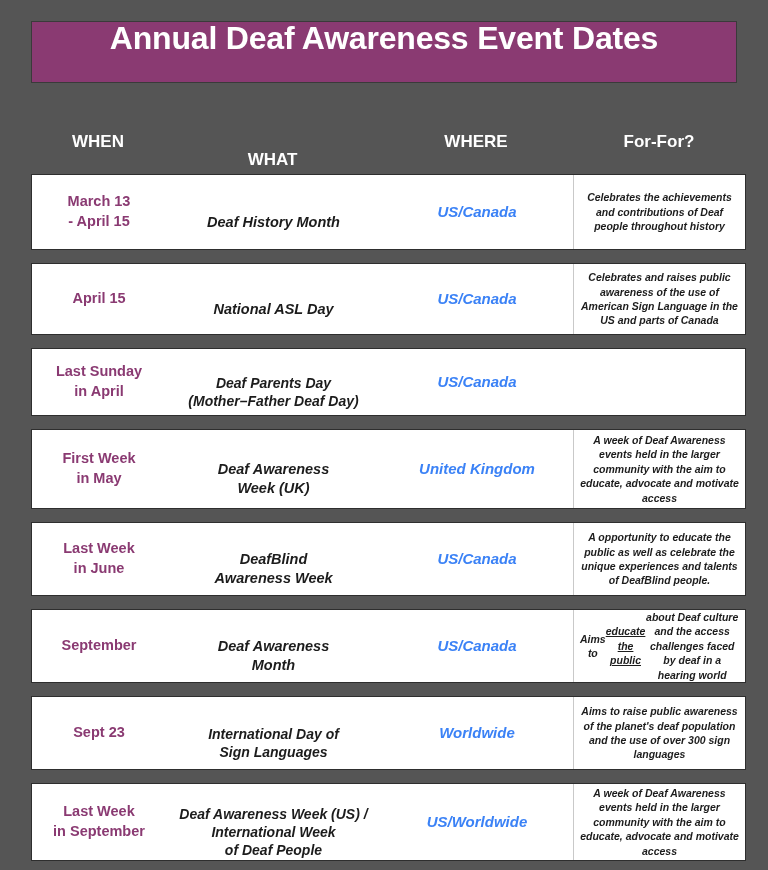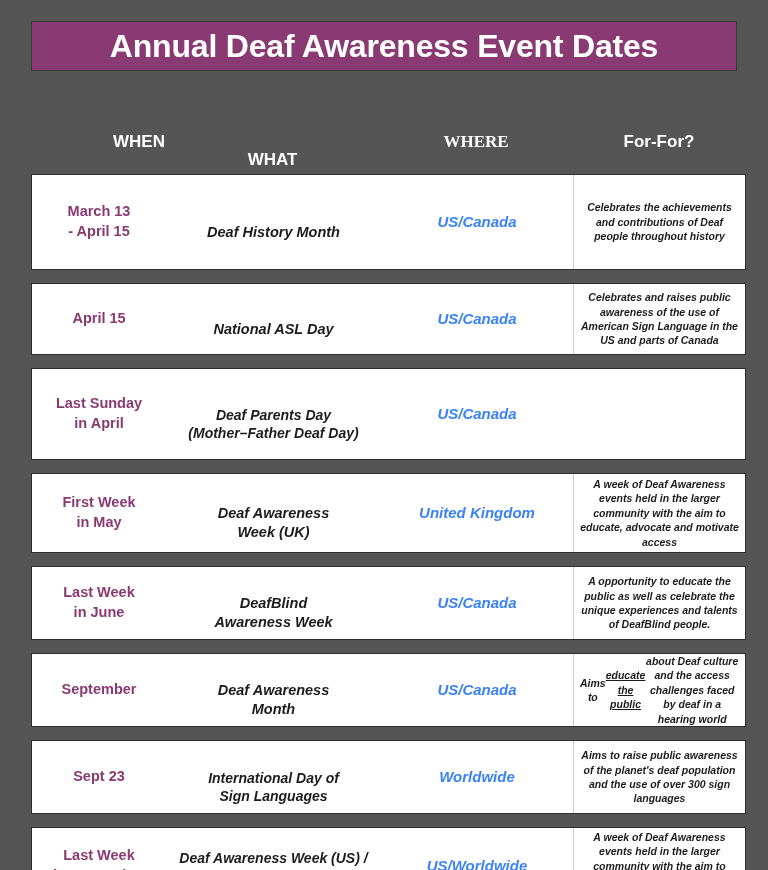--- a/index.html
+++ b/index.html
@@ -21,26 +21,25 @@
     box-sizing: border-box;
     padding: 0;
   }
 
   
   .banner {
     position: absolute;
     left: 31px;
     top: 21px;
     width: 706px;
-    height: 50px;
+    height: 62px;
     background: #8A3A72;
     border: 1px solid #3a3a3a;
     box-sizing: border-box;
     display: flex;
-    align-items: center;
     justify-content: center;
   }
   .banner-title {
     color: #ffffff;
     font-size: 32px;
     font-weight: bold;
     letter-spacing: -0.2px;
     line-height: 1;
     white-space: nowrap;
   }
@@ -55,23 +54,23 @@
     display: flex;
     align-items: center;
   }
   .col-head {
     color: #ffffff;
     font-size: 17px;
     font-weight: bold;
     text-align: center;
     line-height: 1;
   }
-  .ch-when  { width: 134px; text-align: right; }
+  .ch-when  { width: 134px; }
   .ch-what  { width: 215px; margin-top: 36px; }
-  .ch-where { width: 192px; font-family: Liberation Serif, serif; }
+  .ch-where { width: 192px; }
   .ch-who   { width: 174px; }
 
   
   .rows {
     position: absolute;
     left: 31px;
     top: 174px;
     width: 715px;
   }
   .row {
@@ -124,23 +123,23 @@
     color: #1c1c1c;
     font-size: 10.5px;
     font-style: italic;
     font-weight: bold;
     line-height: 1.38;
     border-left: 1px solid #c9c9c9;
   }
   .c-who u { text-decoration: underline; }
 
   
-  .r0 { height: 96px; }
+  .r0 { height: 76px; }
   .r1 { height: 72px; }
-  .r2 { height: 92px; }
+  .r2 { height: 68px; }
   .r3 { height: 80px; }
   .r4 { height: 74px; }
   .r5 { height: 74px; }
   .r6 { height: 74px; }
   .r7 { height: 78px; }
 </style>
 </head>
 <body>
 
 <div class="page">

